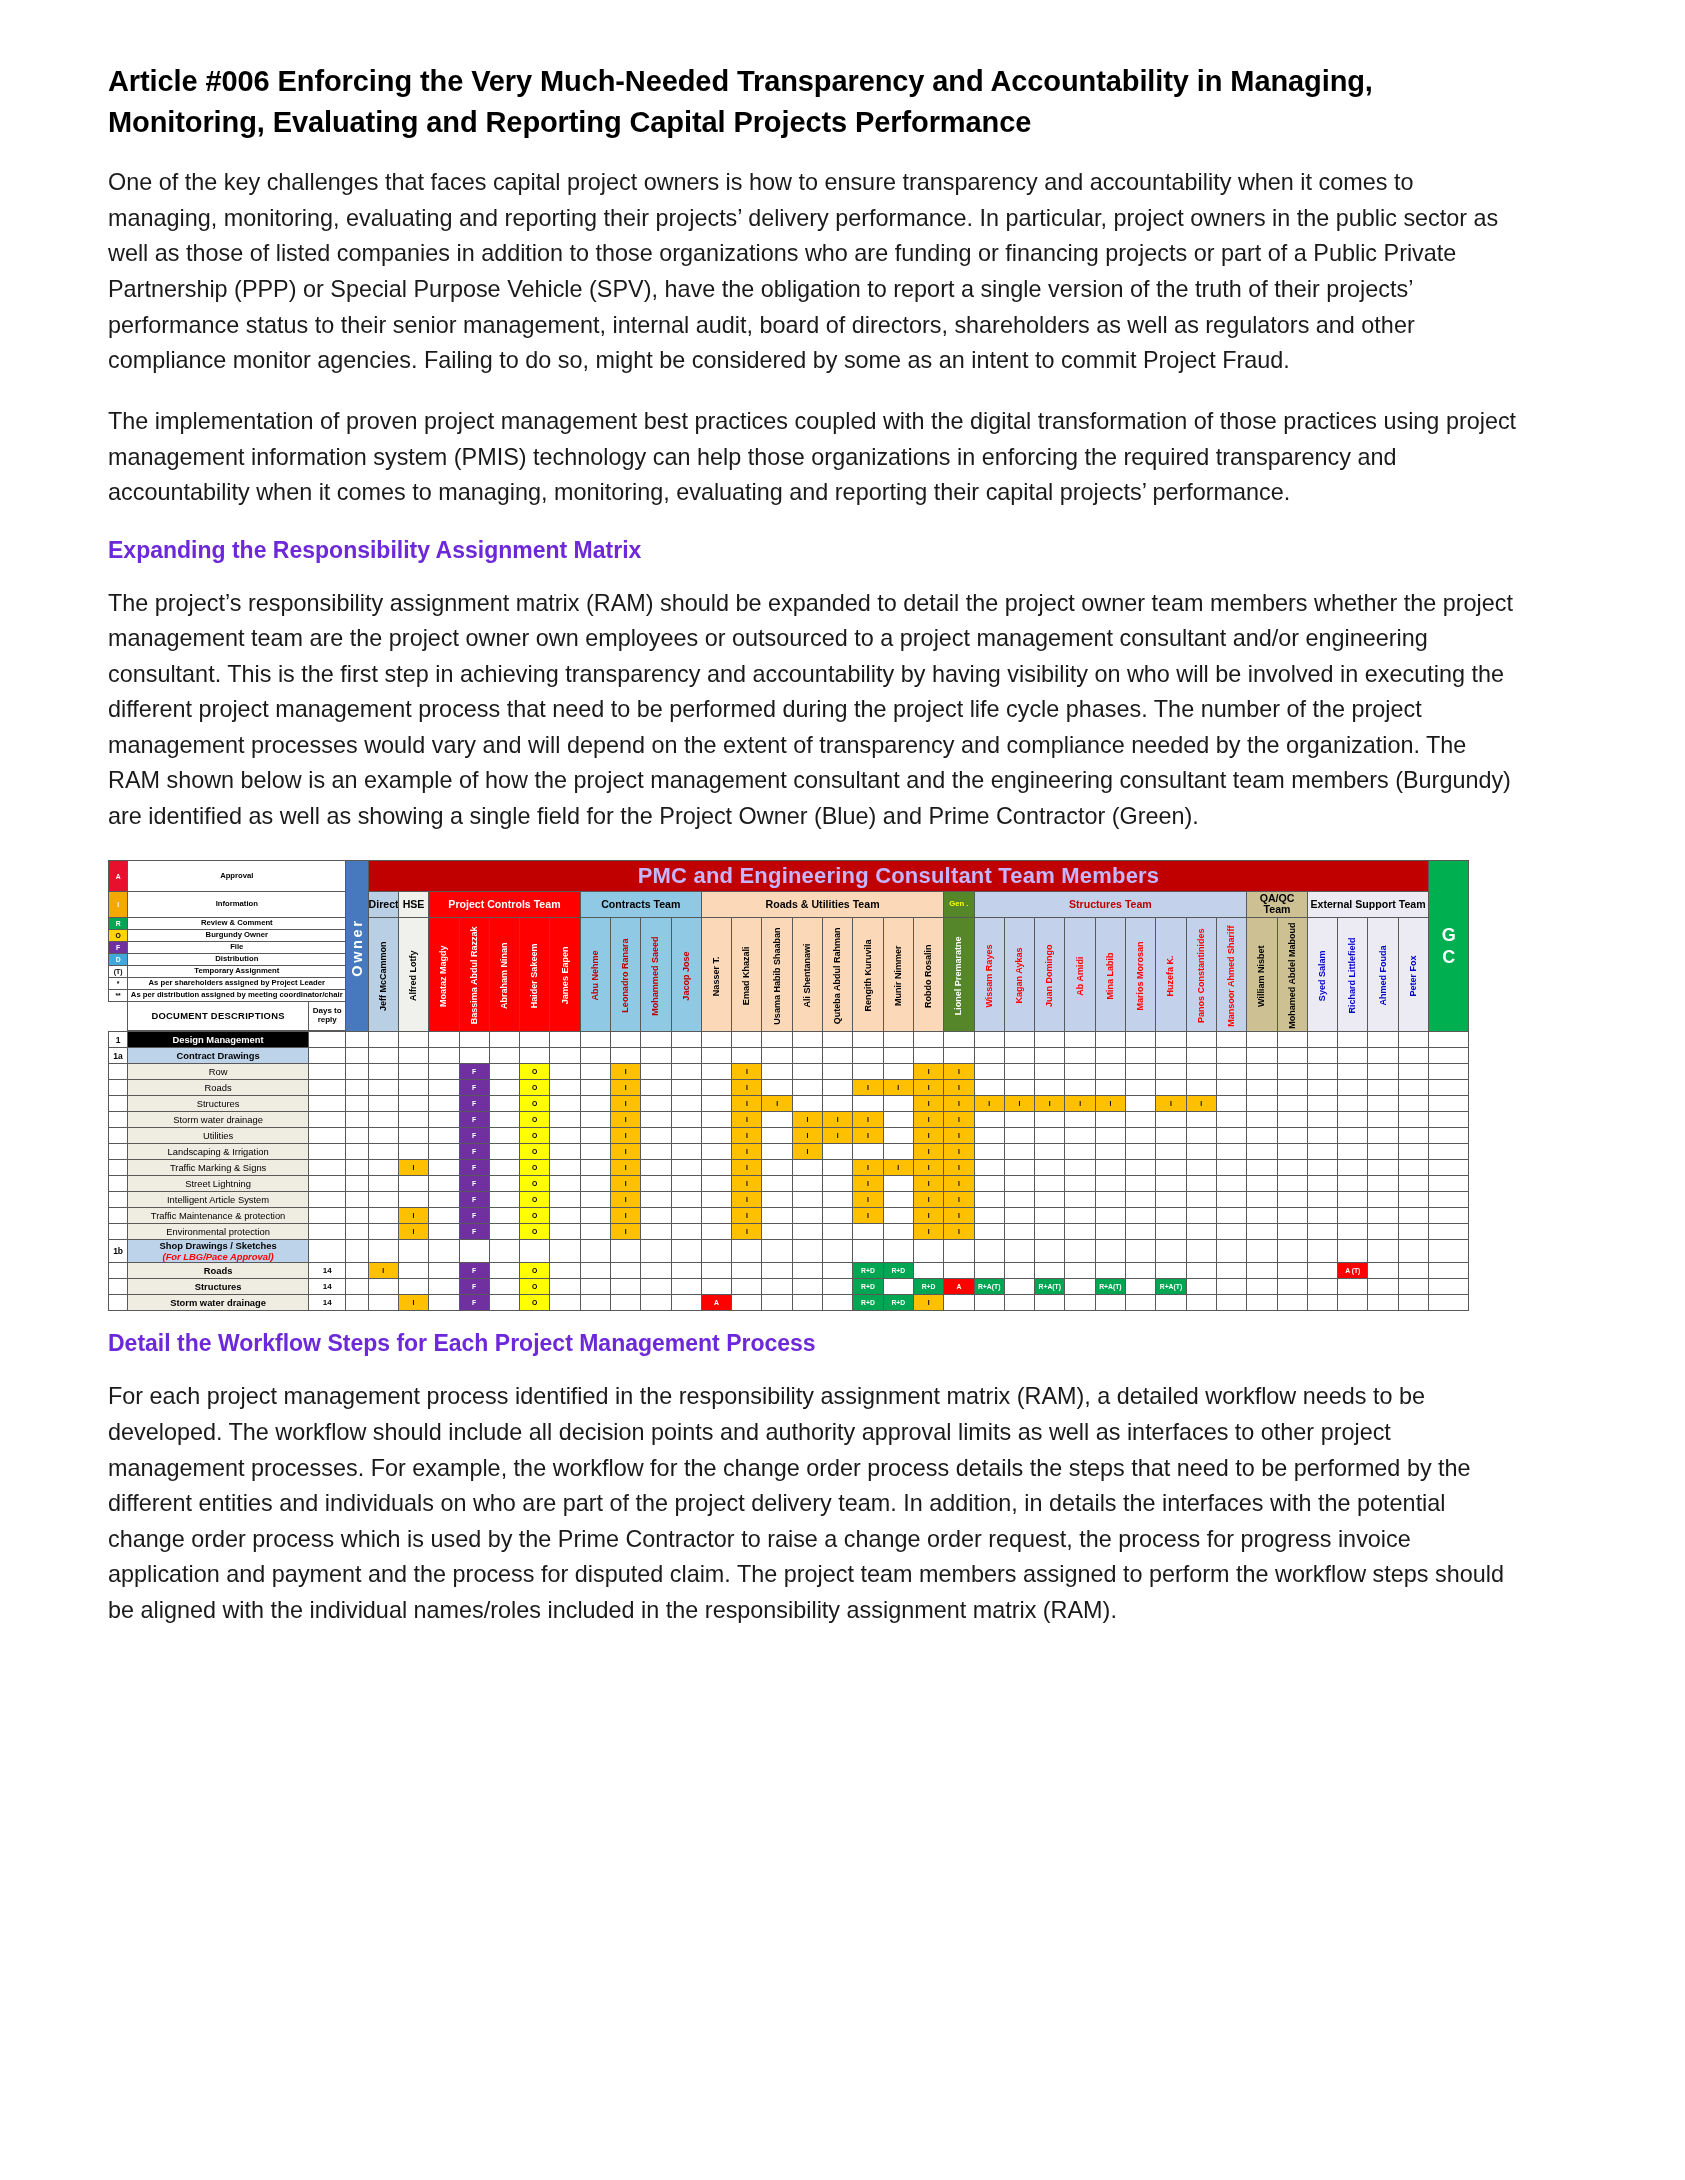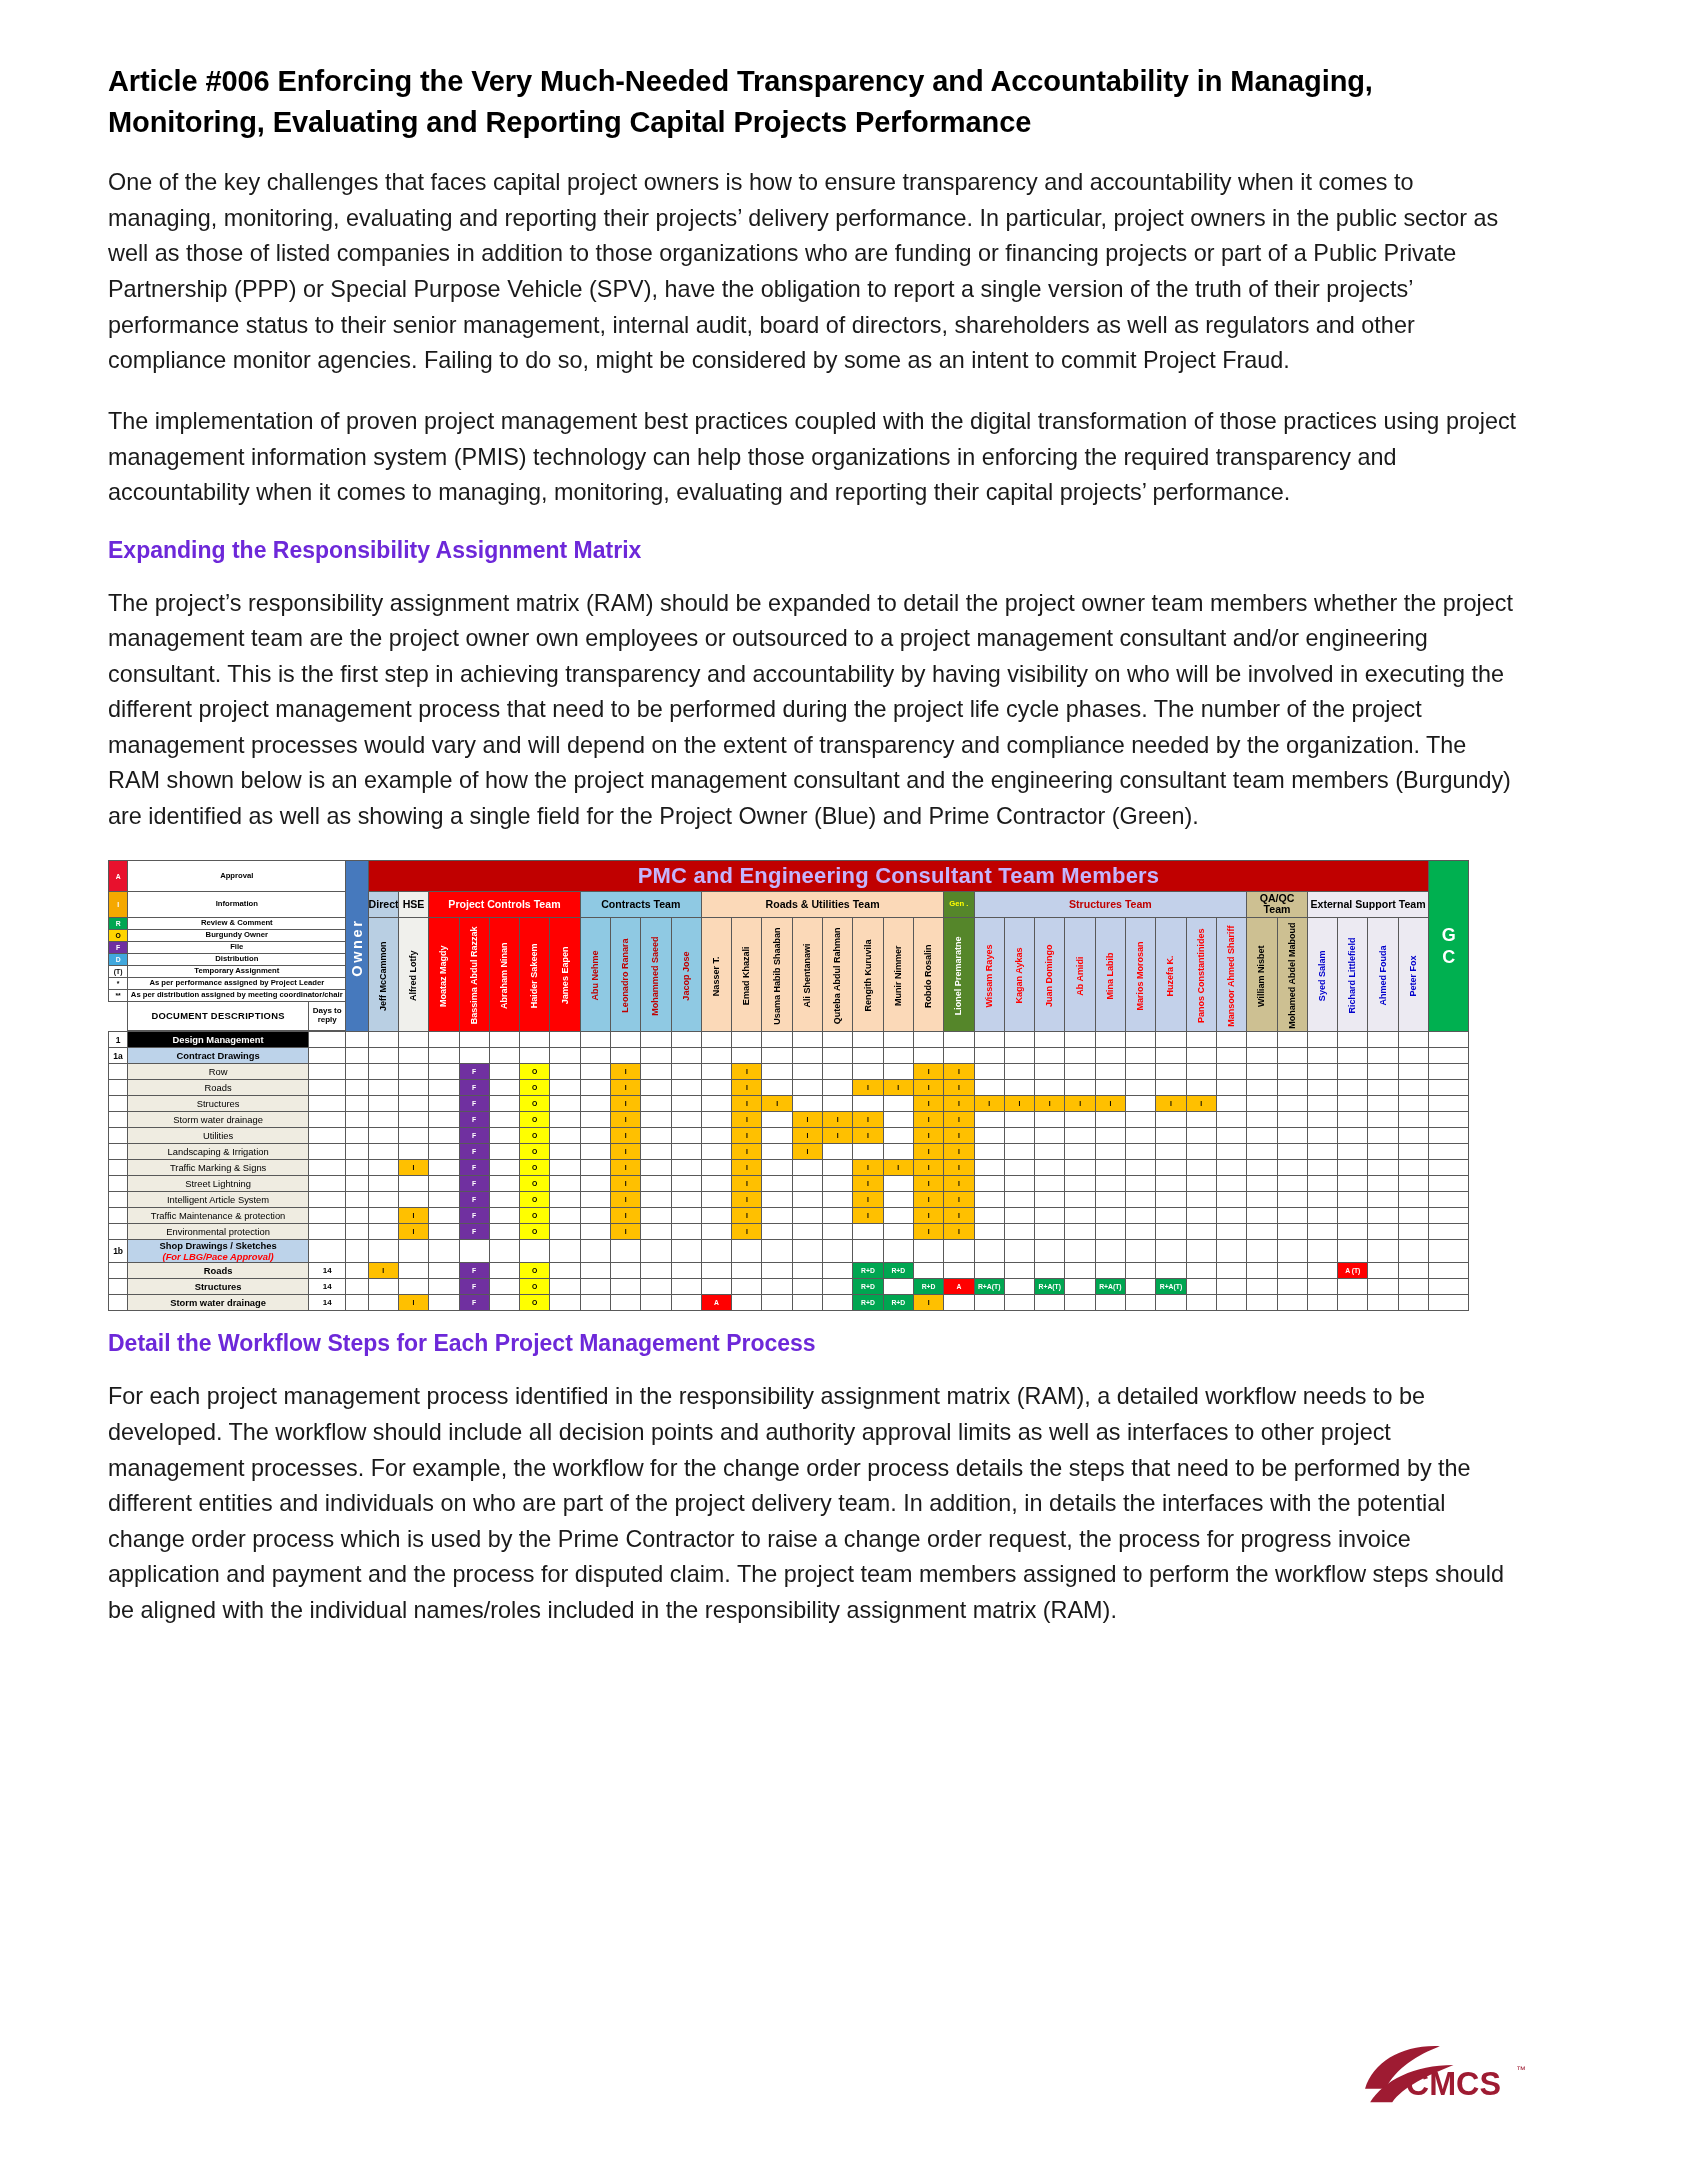--- a/index.html
+++ b/index.html
@@ -410,21 +410,21 @@
           <tr>
             <td class="legend-key lg-D">D</td>
             <td class="legend-text" colspan="2">Distribution</td>
           </tr>
           <tr>
             <td class="legend-key lg-T">(T)</td>
             <td class="legend-text" colspan="2">Temporary Assignment</td>
           </tr>
           <tr>
             <td class="legend-key lg-X">*</td>
-            <td class="legend-text" colspan="2">As per performance assigned by Project Leader</td>
+            <td class="legend-text" colspan="2">As per shareholders assigned by Project Leader</td>
           </tr>
           <tr>
             <td class="legend-key lg-X">**</td>
             <td class="legend-text" colspan="2">As per distribution assigned by meeting coordinator/chair</td>
           </tr>
           <tr>
             <td class="nb"></td>
             <td class="doc-desc-cell">DOCUMENT DESCRIPTIONS</td>
             <td class="days-cell">Days to<br>reply</td>
           </tr>
@@ -1148,23 +1148,15 @@
             <td class="cell"></td>
           </tr>
         </tbody>
     </table>
   </div>
 
   <h2 class="section-head">Detail the Workflow Steps for Each Project Management Process</h2>
 
   <p class="para">For each project management process identified in the responsibility assignment matrix (RAM), a detailed workflow needs to be developed. The workflow should include all decision points and authority approval limits as well as interfaces to other project management processes. For example, the workflow for the change order process details the steps that need to be performed by the different entities and individuals on who are part of the project delivery team. In addition, in details the interfaces with the potential change order process which is used by the Prime Contractor to raise a change order request, the process for progress invoice application and payment and the process for disputed claim. The project team members assigned to perform the workflow steps should be aligned with the individual names/roles included in the responsibility assignment matrix (RAM).</p>
 
-  <div class="logo-wrap">
-    <svg class="logo-svg" viewBox="0 0 210 100">
-      <path d="M8 62 C 18 30, 52 10, 96 12 C 70 22, 44 38, 32 62 Z" fill="#9e1b32"></path>
-      <path d="M14 78 C 30 52, 66 34, 112 34 C 82 46, 52 60, 40 78 Z" fill="#9e1b32"></path>
-      <text id="logo-text" x="56" y="70" font-family="Liberation Sans, sans-serif" font-size="38" font-weight="bold" fill="#9e1b32">CMCS</text>
-      <text id="logo-tm" x="186" y="44" font-family="Liberation Sans, sans-serif" font-size="11" fill="#9e1b32">™</text>
-    </svg>
-  </div>
 
 </div>
 
 
 </body></html>

